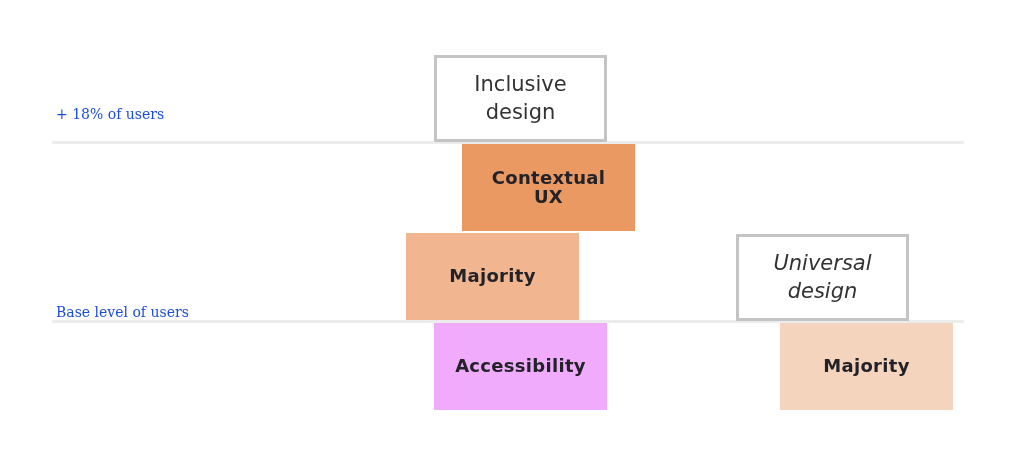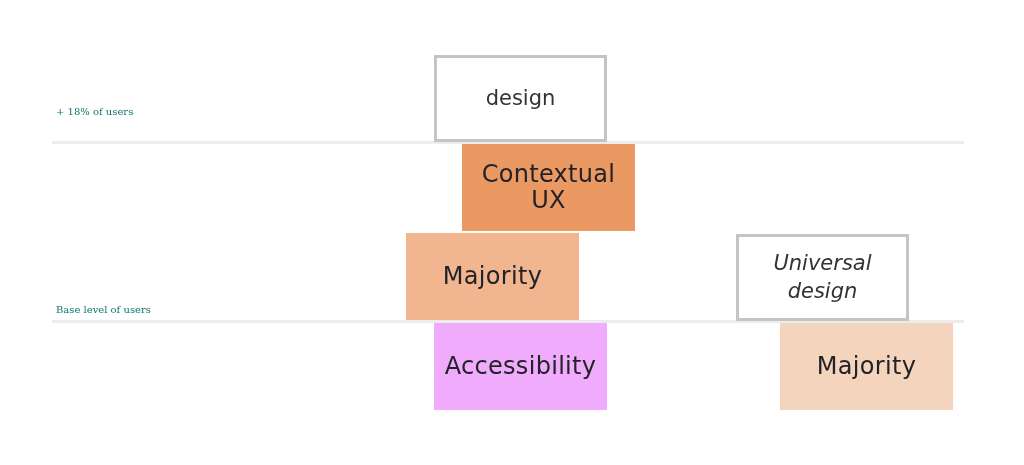--- a/index.html
+++ b/index.html
@@ -1,43 +1,44 @@
 <!DOCTYPE html>
 <html><head>
   <meta charset="utf-8">
   <style>
     html, body { margin:0; padding:0; background:#ffffff; }
     body { width:1024px; height:465px; position:relative; overflow:hidden; }
     .label {
       position:absolute; font-family:"DejaVu Serif", "Liberation Serif", serif;
-      font-size:10px; color:#0f766e; white-space:nowrap;
+      font-size:14px; color:#1d4ed8; white-space:nowrap;
     }
     .hline { position:absolute; left:52px; width:912px; height:3px; background:#ececec; }
     .box {
       position:absolute; width:173px; height:87px; box-sizing:border-box;
       display:flex; align-items:center; justify-content:center; text-align:center;
       font-family:"DejaVu Sans", "Liberation Sans", sans-serif; color:#222228;
     }
     .box span { display:block; line-height:1.05; }
-    .filled { font-weight:normal; font-size:24px; letter-spacing:0.3px; }
+    .filled { font-weight:bold; font-size:18px; letter-spacing:0.3px; }
     .outlined { background:#ffffff; border:3px solid #c4c4c4; font-size:21px; font-weight:normal; color:#333; line-height:1.2; }
     .outlined span { line-height:1.3; }
   </style>
 </head>
 <body>
 
 <div>
   <div class="label" style="left:56px; top:106px;">+ 18% of users</div>
   <div class="label" style="left:56px; top:276px;margin-top:28px;">Base level of users</div>
 
   <div class="hline" style="top:141px;"></div>
   <div class="hline" style="top:320px;"></div>
 
   <div class="box outlined" style="left:434px; top:55px;">
     <div>
+      <span>Inclusive</span>
       <span>design</span>
     </div>
   </div>
 
   <div class="box filled" style="left:462px; top:144px; background:#eb9963;">
     <div>
       <span>Contextual</span>
       <span>UX</span>
     </div>
   </div>

